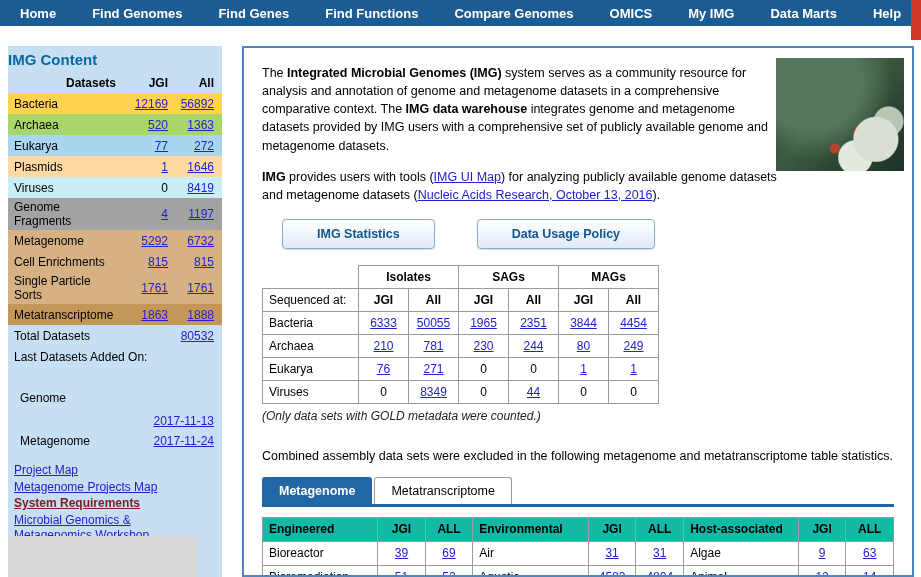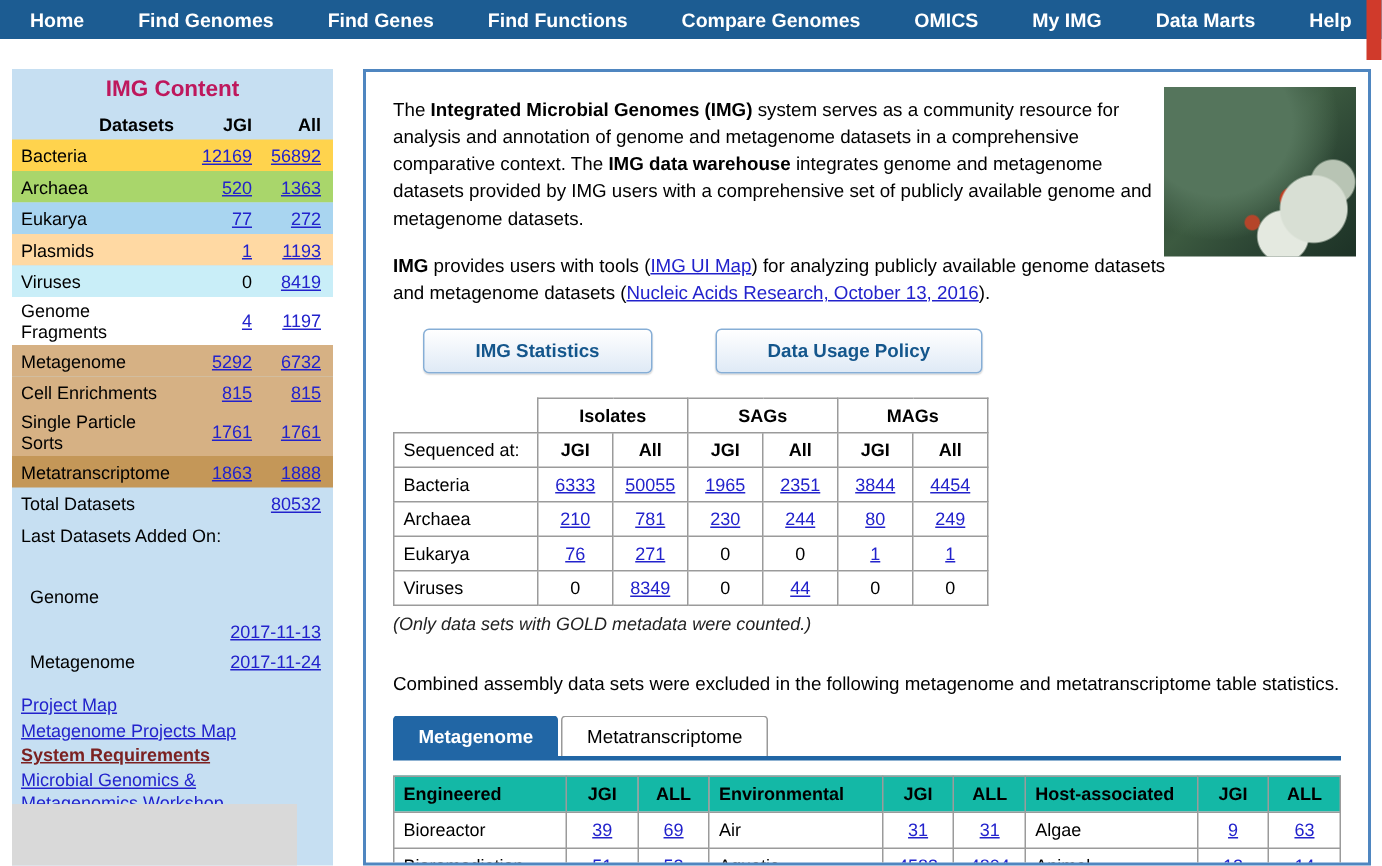--- a/index.html
+++ b/index.html
@@ -11,33 +11,33 @@
   .nav { position:absolute; left:0; top:0; width:921px; height:26px;
     background:#1c5c92; display:flex; align-items:center; }
   .nav-item { color:#fff; font-size:13px; font-weight:bold; padding:0 18px;
     white-space:nowrap; cursor:pointer; }
   .nav-item:first-child { padding-left:20px; }
   .red-corner { position:absolute; right:0; top:0; width:10px; height:40px; background:#d03a2b; }
 
   
   .sidebar { position:absolute; left:8px; top:46px; width:214px; height:531px;
     background:#c6dff2; font-size:12px; color:#000; }
-  .sb-title { text-align:center; font-size:15px; font-weight:bold; color:#be185d; padding:5px 0 4px; }
+  .sb-title { font-size:15px; font-weight:bold; color:#0369a1; padding:5px 0 4px; }
   .srow { display:grid; grid-template-columns:1fr 50px 46px; align-items:center;
     padding:2px 8px 2px 6px; min-height:21px; }
   .srow .slabel { padding-right:2px; }
   .srow .snum { text-align:right; }
   .srow.header { font-weight:bold; }
   .srow.header .slabel { text-align:right; }
   .bg-bacteria { background:#ffd34d; }
   .bg-archaea { background:#a9d66b; }
   .bg-eukarya { background:#a9d5f0; }
   .bg-plasmids { background:#ffd9a3; }
   .bg-viruses { background:#c9eef8; }
-  .bg-fragments { background:#ffffff; }
+  .bg-fragments { background:#a3a3a3; }
   .bg-tan { background:#d6b184; }
   .bg-tan2 { background:#c49758; }
   .sb-section-title { padding:4px 6px 2px; }
   .sb-links { padding:12px 6px 0; line-height:1.3; }
   .sb-links .sb-link { display:block; margin-bottom:1px; max-width:185px; }
   .sb-link.visited-bold { color:#7b2121; font-weight:bold; }
   .sb-graybox { position:absolute; left:0; bottom:0; width:190px; height:41px; background:#d9d9d9; }
 
   
   .main { position:absolute; left:242px; top:46px; width:672px; height:531px;
@@ -119,21 +119,21 @@
     <span class="snum"><a>1363</a></span>
   </div>
   <div class="srow bg-eukarya">
     <span class="slabel">Eukarya</span>
     <span class="snum"><a>77</a></span>
     <span class="snum"><a>272</a></span>
   </div>
   <div class="srow bg-plasmids">
     <span class="slabel">Plasmids</span>
     <span class="snum"><a>1</a></span>
-    <span class="snum"><a>1193</a></span>
+    <span class="snum"><a>1646</a></span>
   </div>
   <div class="srow bg-viruses">
     <span class="slabel">Viruses</span>
     <span class="snum">0</span>
     <span class="snum"><a>8419</a></span>
   </div>
   <div class="srow bg-fragments">
     <span class="slabel">Genome Fragments</span>
     <span class="snum"><a>4</a></span>
     <span class="snum"><a>1197</a></span>

